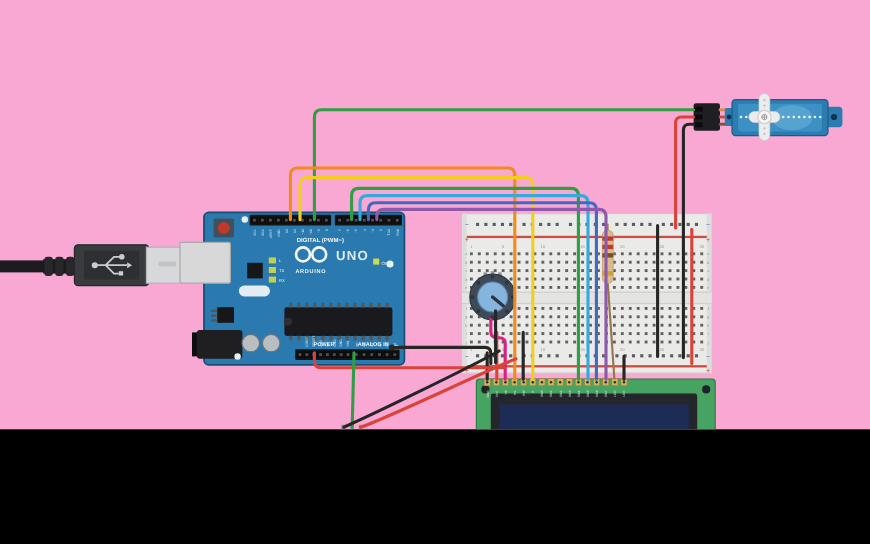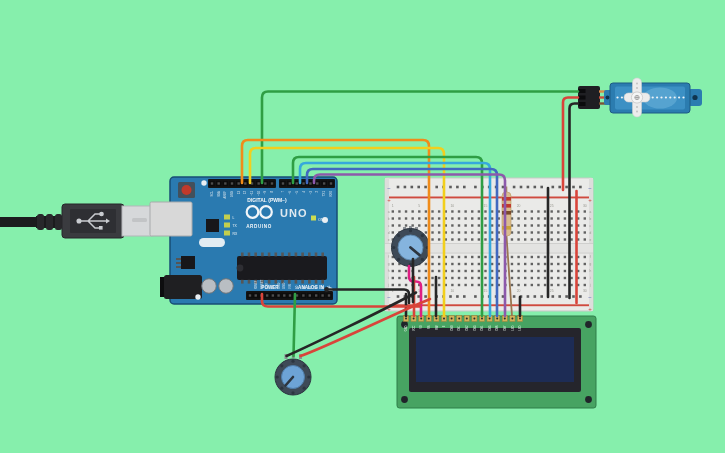--- a/index.html
+++ b/index.html
@@ -1,16 +1,16 @@
 <!DOCTYPE html>
 <html><head>
 <meta charset="utf-8">
 <style>
   html,body{margin:0;padding:0;background:#000;}
-  .canvas{position:relative;width:725px;height:453px;background:#86efac;overflow:hidden;}
+  .canvas{position:relative;width:725px;height:358px;background:#f9a8d4;overflow:hidden;}
   svg{display:block;}
   text{font-family:"Liberation Sans", sans-serif;}
 </style>
 </head>
 <body>
 
 <div class="canvas">
 <svg id="scene" width="725" height="453" viewBox="0 0 725 453">
 
   <g>

